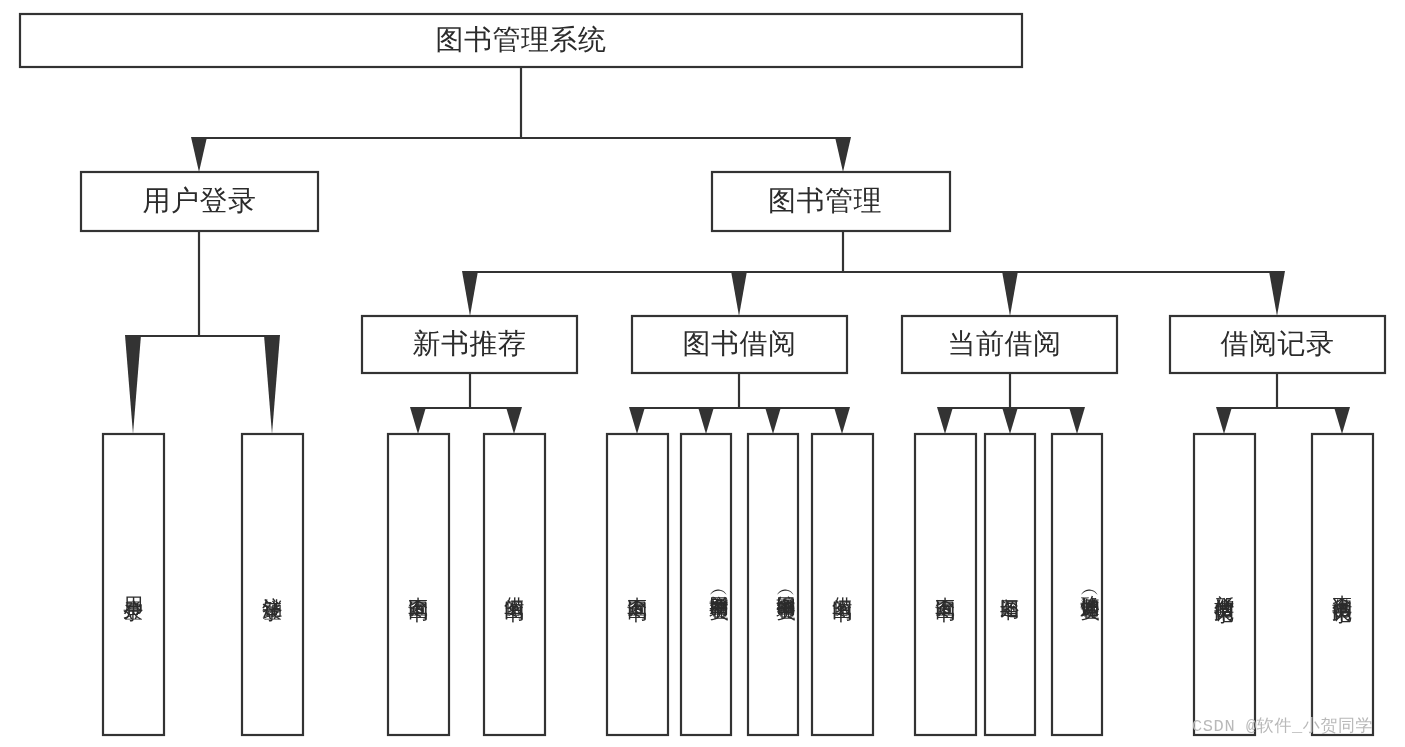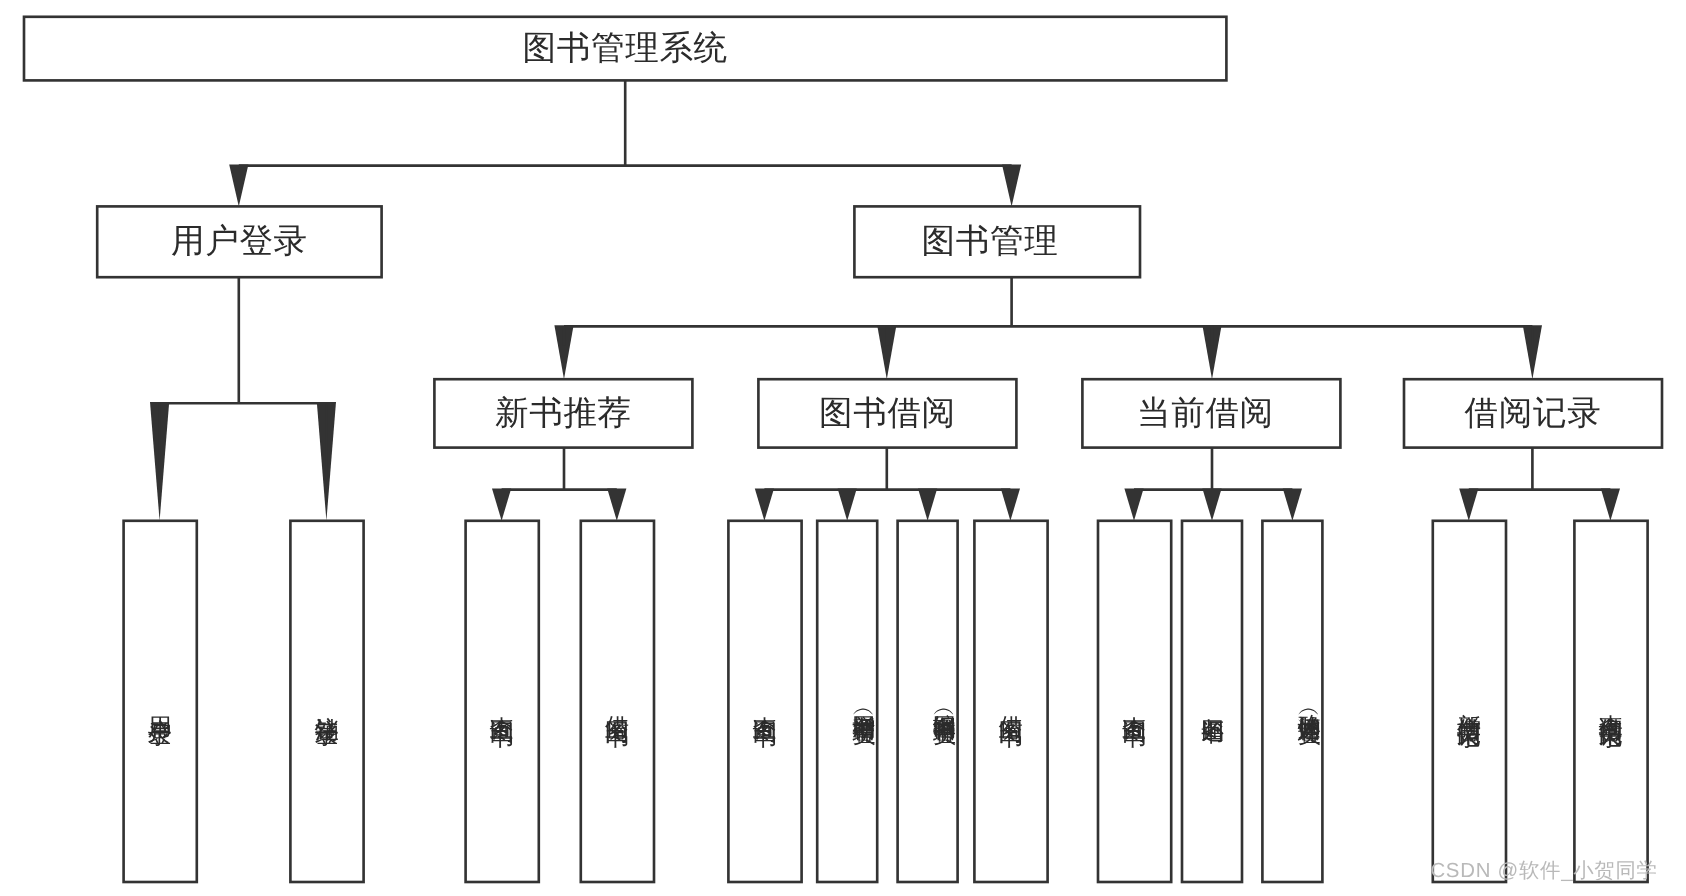--- a/index.html
+++ b/index.html
@@ -70,21 +70,21 @@
     letter-spacing: 1px;
   }
   .watermark {
     position: absolute;
     left: 1192px;
     top: 714px;
     font-size: 17px;
     color: #b9b9b9;
     letter-spacing: 0.6px;
     white-space: nowrap;
-    font-family: Liberation Sans, sans-serif;
+    font-family: Liberation Mono, monospace;
   }
 </style>
 </head>
 <body>
 
 <div id="diagram-root">
 
   <svg id="diagram-svg" viewBox="0 0 1405 747" xmlns="http://www.w3.org/2000/svg">
 
     <g>

